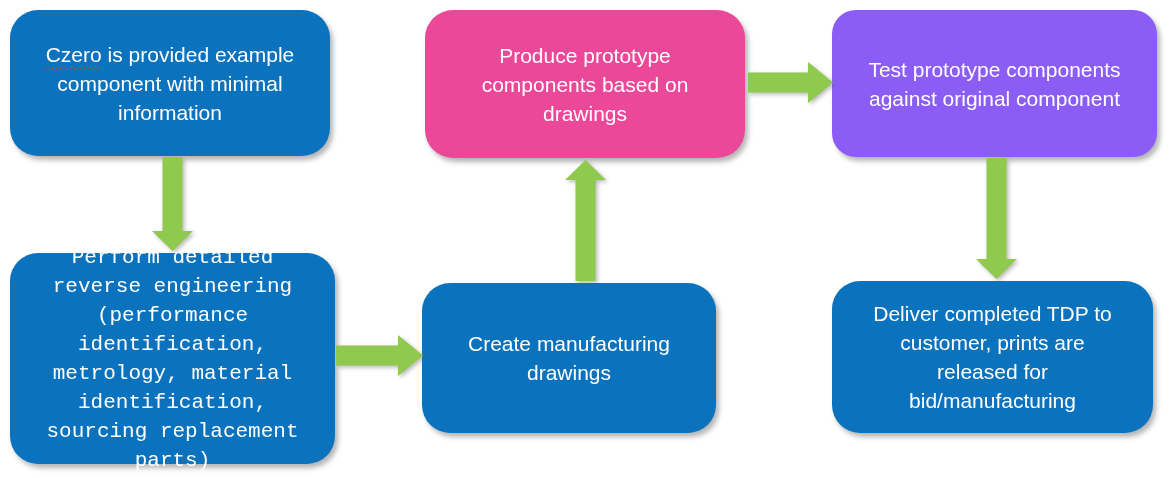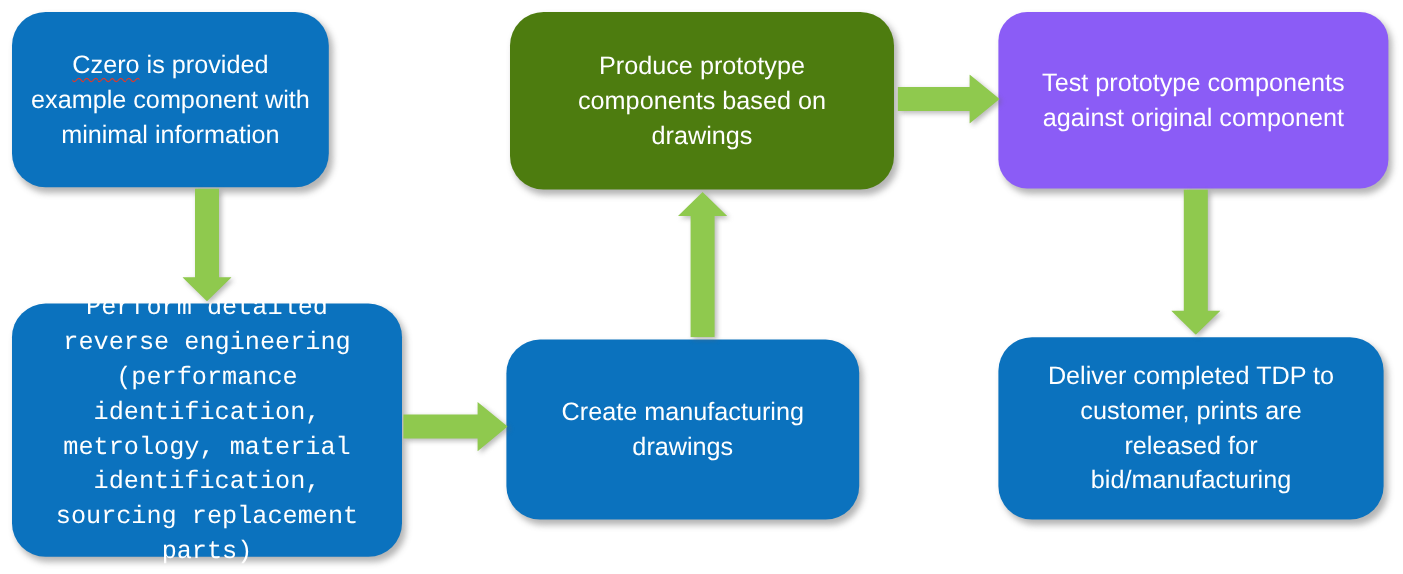--- a/index.html
+++ b/index.html
@@ -34,21 +34,21 @@
   .squiggle {
     text-decoration: underline wavy #d83a2e;
     text-decoration-thickness: 1px;
     text-underline-offset: 4px;
   }
   .arrow {
     position: absolute;
     filter: drop-shadow(2px 2px 2px rgba(100,100,100,0.45));
   }
   
-  #box1 { left: 10px;  top: 10px;  width: 264px; height: 146px; padding: 0 12px; }
+  #box1 { left: 10px;  top: 10px;  width: 320px; height: 146px; padding: 0 12px; }
   #box2 { left: 10px;  top: 253px; width: 325px; height: 211px; padding: 0 16px; font-family: Liberation Mono, monospace; }
   #box3 { left: 422px; top: 283px; width: 294px; height: 150px; padding: 0 40px; }
   #box4 { left: 425px; top: 10px;  width: 320px; height: 148px; padding: 0 25px; }
   #box5 { left: 832px; top: 10px;  width: 325px; height: 147px; padding: 0 10px; }
   #box6 { left: 832px; top: 281px; width: 321px; height: 152px; padding: 0 35px; }
   
   #arrow1 { left: 152px; top: 157px; }
   #arrow2 { left: 336px; top: 335px; }
   #arrow3 { left: 565px; top: 160px; }
   #arrow4 { left: 748px; top: 62px;  }
@@ -64,21 +64,21 @@
   </div>
 
   <div class="flow-box" id="box2" style="background: rgb(11, 114, 190);">
     <div class="box-text" style="color: rgb(255, 255, 255);">Perform detailed reverse engineering (performance identification, metrology, material identification, sourcing replacement parts)</div>
   </div>
 
   <div class="flow-box" id="box3" style="background: rgb(11, 114, 190);">
     <div class="box-text" style="color: rgb(255, 255, 255);">Create manufacturing drawings</div>
   </div>
 
-  <div class="flow-box" id="box4" style="background: #4d7c0f;">
+  <div class="flow-box" id="box4" style="background: #ec4899;">
     <div class="box-text" style="color: rgb(255, 255, 255);">Produce prototype components based on drawings</div>
   </div>
 
   <div class="flow-box" id="box5" style="background: #8b5cf6; border-radius: 24px;">
     <div class="box-text" style="color: rgb(255, 255, 255);">Test prototype components against original component</div>
   </div>
 
   <div class="flow-box" id="box6" style="background: rgb(11, 114, 190);">
     <div class="box-text" style="color: rgb(255, 255, 255);">Deliver completed TDP to customer, prints are released for bid/manufacturing</div>
   </div>

